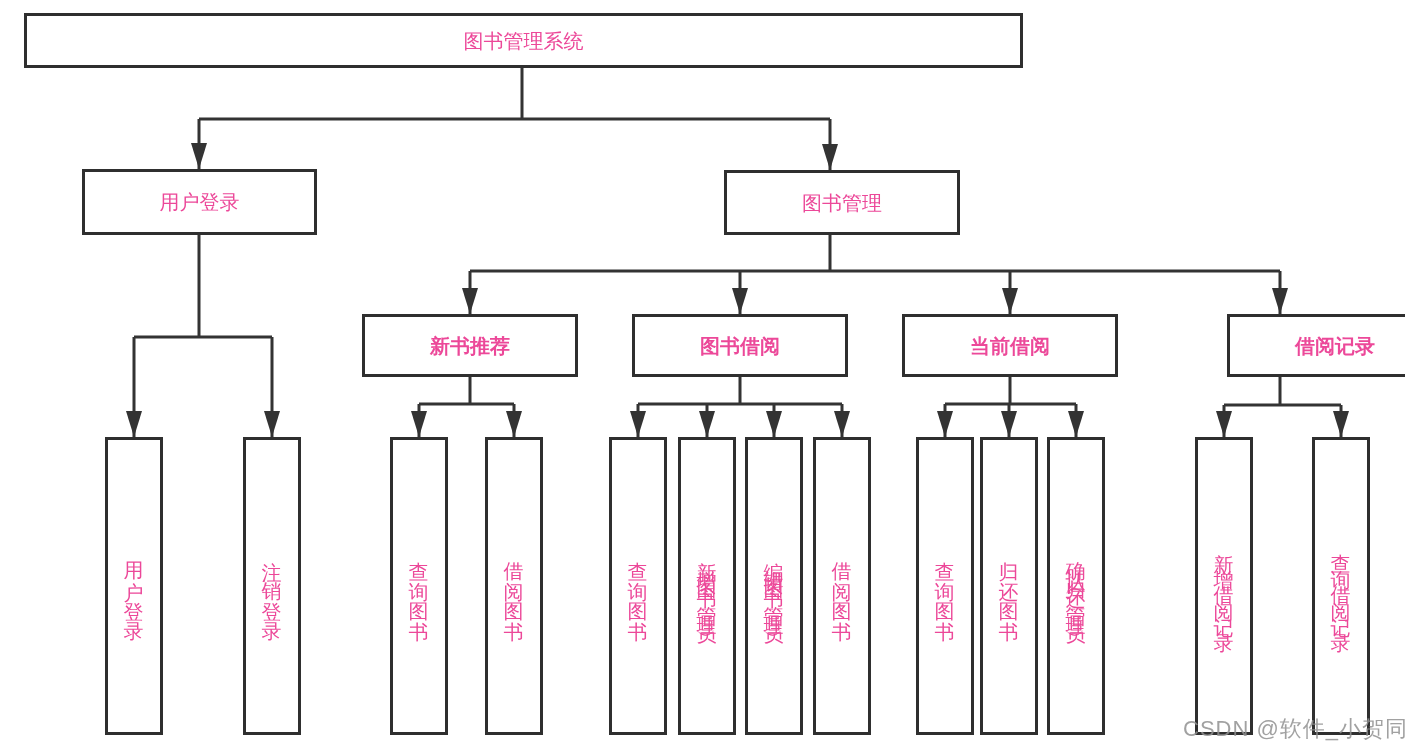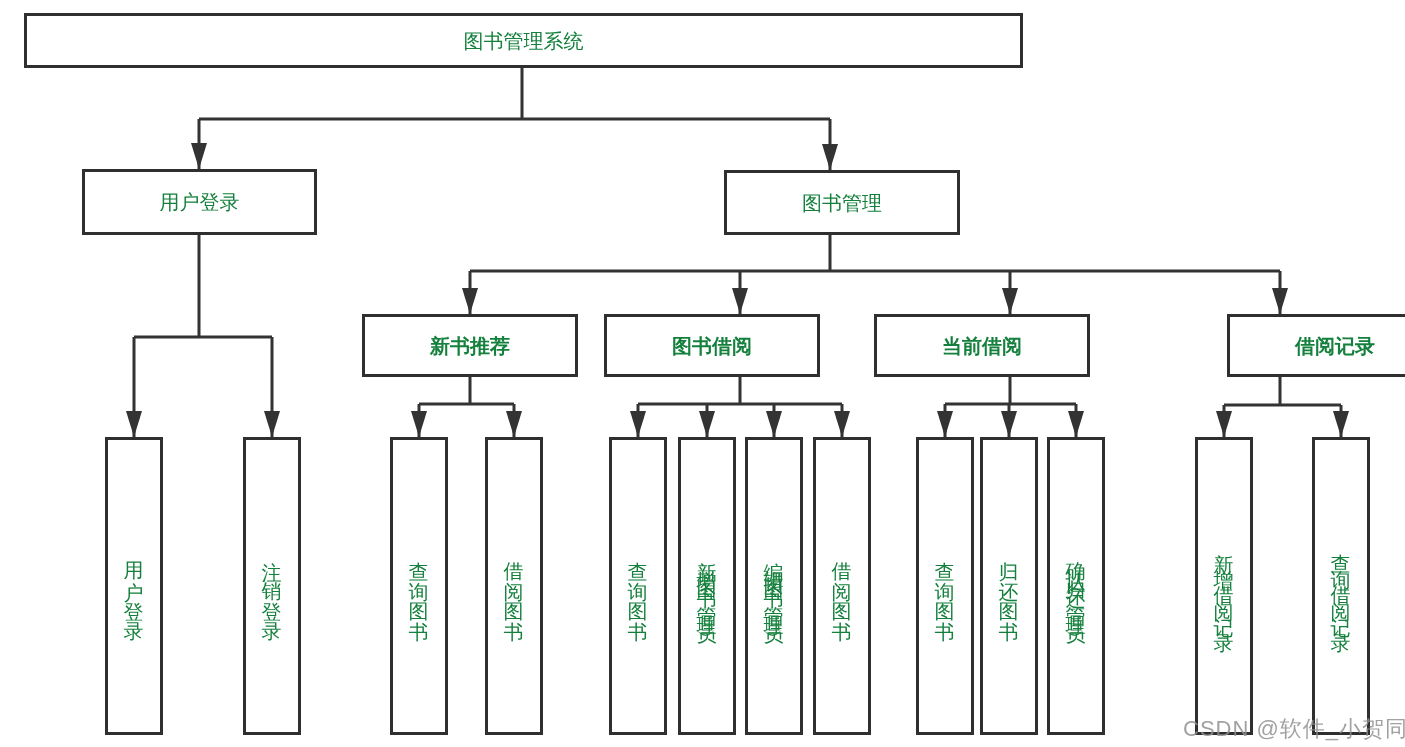--- a/index.html
+++ b/index.html
@@ -15,35 +15,35 @@
     position: absolute;
     left: 0; top: 0;
     width: 1405px; height: 747px;
     pointer-events: none;
   }
   .node {
     position: absolute;
     box-sizing: border-box;
     background: #ffffff;
     border: 3px solid #2f2f2f;
-    color: #15803d;
+    color: #ec4899;
     display: flex;
     align-items: center;
     justify-content: center;
     font-size: 20px;
     line-height: 1;
     white-space: nowrap;
   }
   .node.root   { left: 24px;   top: 13px;  width: 999px; height: 55px; }
   .node.lv2a   { left: 82px;   top: 169px; width: 235px; height: 66px; }
   .node.lv2b   { left: 724px;  top: 170px; width: 236px; height: 65px; }
   .node.lv3    { top: 314px; width: 216px; height: 63px; font-weight: bold; }
   .node.lv3.c1 { left: 362px; }
-  .node.lv3.c2 { left: 604px; }
-  .node.lv3.c3 { left: 874px; }
+  .node.lv3.c2 { left: 632px; }
+  .node.lv3.c3 { left: 902px; }
   .node.lv3.c4 { left: 1227px; }
   .node.leaf {
     top: 437px; width: 58px; height: 298px;
     writing-mode: vertical-rl;
     text-orientation: mixed;
     white-space: normal;
   }
   .leaf.sp4 { letter-spacing: 20px; }
   .leaf.sp6 { letter-spacing: 16px; }
   .leaf.sp9 { letter-spacing: 9px; }

